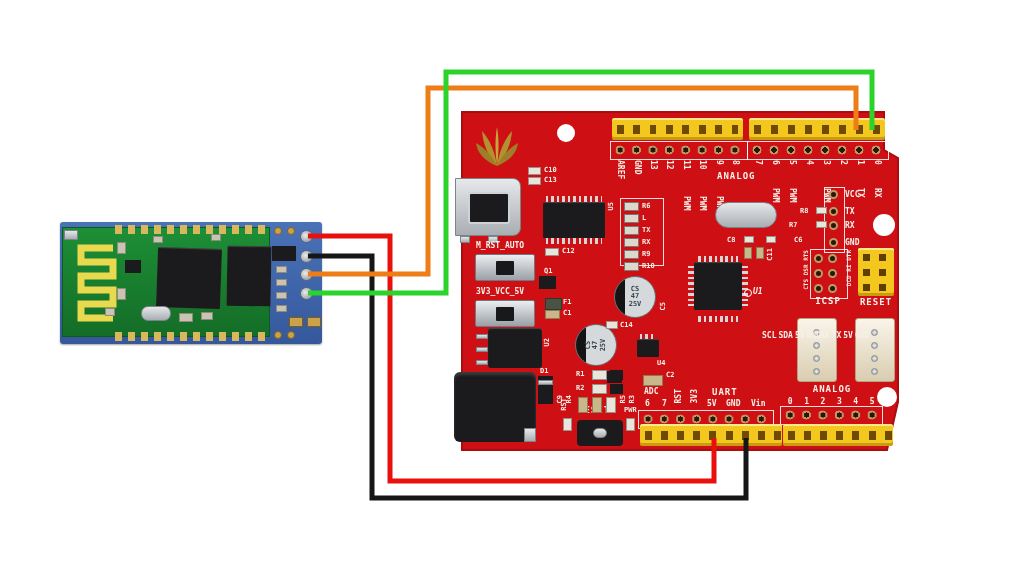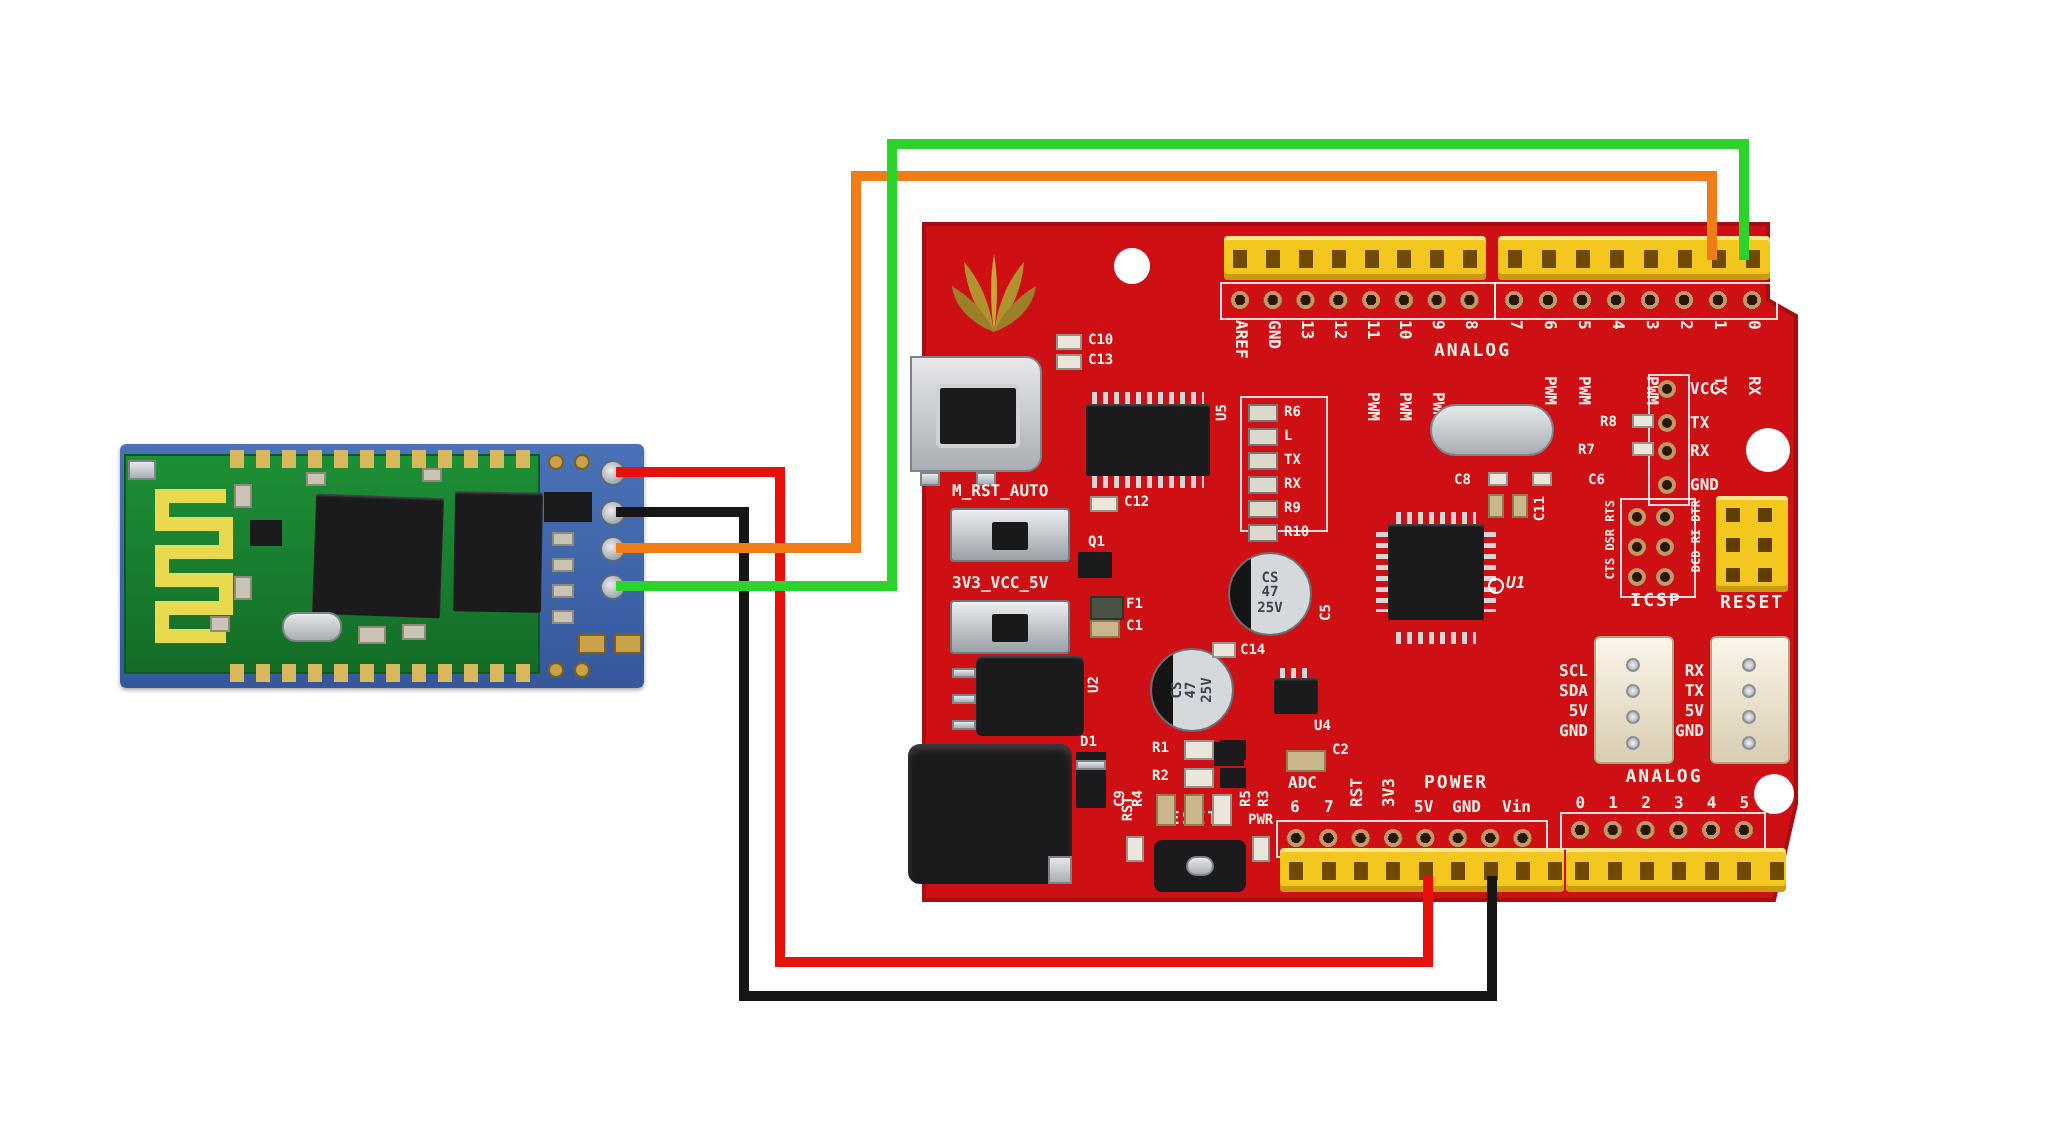--- a/index.html
+++ b/index.html
@@ -34,21 +34,21 @@
   .pins-h{position:absolute;background-image:repeating-linear-gradient(90deg,#d6d6d6 0 2.5px,rgba(0,0,0,0) 2.5px 5.5px);}
   .pins-v{position:absolute;background-image:repeating-linear-gradient(180deg,#d6d6d6 0 2.5px,rgba(0,0,0,0) 2.5px 5.5px);}
   .wht{position:absolute;background:#e9e5db;border:1px solid #98918a;box-sizing:border-box;}
   .tan{position:absolute;background:#c9b68b;border:1px solid #8d7c51;box-sizing:border-box;}
   .blk{position:absolute;background:#1b1b1d;}
   .slv{position:absolute;background:linear-gradient(#e6e8ea,#a9aeb3);border:1px solid #7d838a;box-sizing:border-box;}
   .ecap{position:absolute;border-radius:50%;background:linear-gradient(90deg,#141414 0 26%,#d5d9dc 26%);border:1px solid #6a6f74;box-sizing:border-box;display:flex;align-items:center;justify-content:center;}
   .ecap .et{font-size:7px;font-weight:bold;color:#3a4450;text-align:center;line-height:1.05;}
   .jst{position:absolute;background:linear-gradient(#faf5ea,#d9cdb0);border:1px solid #b3a37f;border-radius:3px;}
   .jpin{position:absolute;width:7px;height:7px;border-radius:50%;background:radial-gradient(#f2f2f2,#9aa0a6);border:1px solid #8a8f94;box-sizing:border-box;}
-  .jstcol{position:absolute;display:flex;flex-direction:column;gap:2px;width:32px;align-items:flex-end;}
+  .jstcol{position:absolute;display:flex;gap:2px;width:32px;align-items:flex-end;}
   .jstcol span{font-size:8px;font-weight:bold;color:#f6f0e8;line-height:1;}
   .sw{position:absolute;background:linear-gradient(#eceef0,#9aa0a6);border:1px solid #70777e;border-radius:2px;}
   .sw .knob{position:absolute;left:50%;top:50%;transform:translate(-50%,-50%);width:18px;height:14px;background:#17191b;border-radius:1px;}
   .ledcol{position:absolute;display:flex;flex-direction:column;gap:3px;}
   .ledrow{display:flex;align-items:center;gap:3px;}
   .ledcomp{width:13px;height:7px;background:#ddd8cc;border:1px solid #777;}
   .reflbl{font-size:7px;font-weight:bold;color:#f6f0e8;line-height:1;}
   
   .btbase{position:absolute;background:linear-gradient(#4a72b8,#35589c);border-radius:3px;box-shadow:0 1px 2px rgba(0,0,0,.35);}
   .btpcb{position:absolute;background:linear-gradient(#1d8f36,#146d27);border:1px solid #0c5a1e;box-sizing:border-box;}
@@ -314,21 +314,21 @@
       </div>
     <div class="silk" style="left:320px;top:296px;width:101px;height:17px;"></div>
     <div class="crow" style="left:322px;top:298px;width:98px;--p:16.4px;"></div>
     <div class="yhdr" style="left:323px;top:314px;width:110px;height:22px;--p:16.2px;--o1:4.6px;--o2:11.6px;"></div>
 
     <span class="sk" style="left:184px;top:278px;">ADC</span>
     <span class="sk" style="left:185px;top:290px;">6</span>
     <span class="sk" style="left:202px;top:290px;">7</span>
     <span class="sk vu" style="left:215px;top:279px;">RST</span>
     <span class="sk vu" style="left:231px;top:279px;">3V3</span>
-    <span class="sk sk9" style="left:252px;top:278px;">POWER</span>
+    <span class="sk sk9" style="left:252px;top:278px;">UART</span>
     <span class="sk" style="left:247px;top:290px;">5V</span>
     <span class="sk" style="left:266px;top:290px;">GND</span>
     <span class="sk" style="left:291px;top:290px;">Vin</span>
     <div class="silk" style="left:178px;top:300px;width:134px;height:17px;"></div>
     <div class="crow" style="left:180px;top:302px;width:130px;--p:16.2px;"></div>
     <div class="yhdr" style="left:180px;top:314px;width:142px;height:22px;--p:16.2px;--o1:4.6px;--o2:11.6px;"></div>
 
     <span class="sk vu sk7" style="left:101px;top:288px;">RST</span>
     <span class="sk sk9" style="left:118px;top:296px;">RESET</span>
     <span class="sk sk7" style="left:164px;top:297px;">PWR</span>

